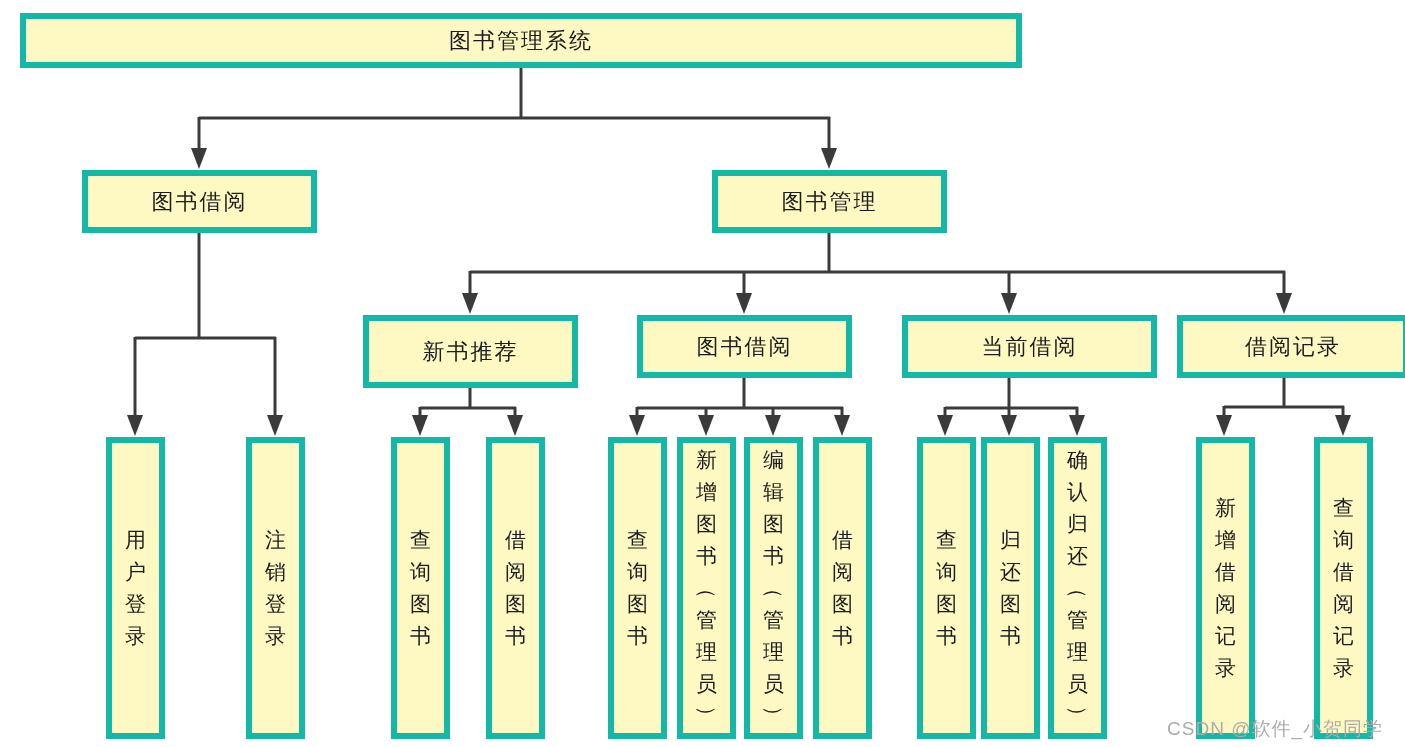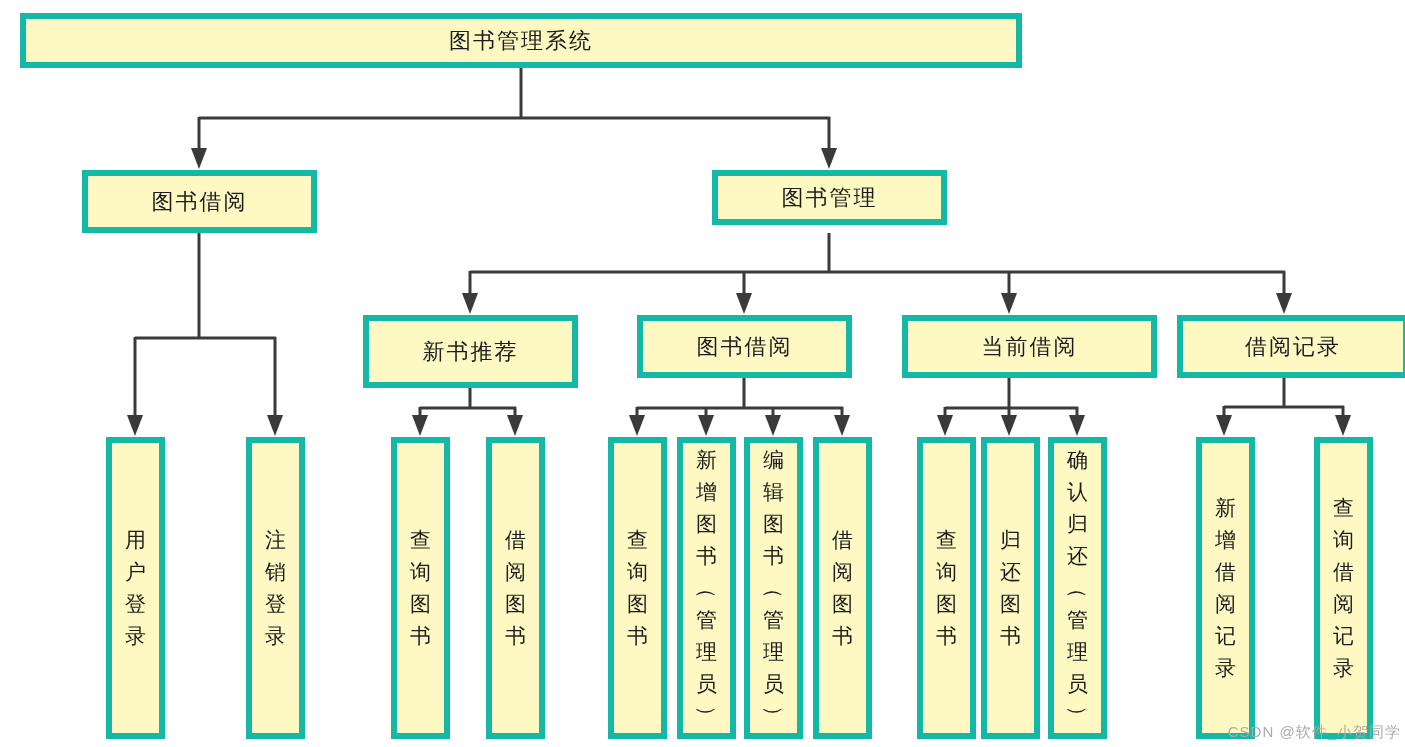--- a/index.html
+++ b/index.html
@@ -18,22 +18,22 @@
     display:flex;align-items:center;justify-content:center;
     font-size:22px;letter-spacing:2px;white-space:nowrap;
   }
   .box.v{
     display:flex;flex-direction:column;align-items:center;justify-content:center;
     gap:10px;font-size:21px;
   }
   .box.v span{display:block;height:22px;line-height:22px;text-align:center;}
   .box.v span.rot{transform:rotate(90deg);}
   #watermark{
-    position:absolute;right:4px;bottom:5px;z-index:3;
-    color:#ababab;font-size:15px;letter-spacing:1px;white-space:nowrap;
+    position:absolute;right:22px;bottom:5px;z-index:3;
+    color:#ababab;font-size:19px;letter-spacing:1px;white-space:nowrap;
   }
 </style>
 </head>
 <body>
 
 <div id="stage">
 
   <svg id="connectors" viewBox="0 0 1405 747" xmlns="http://www.w3.org/2000/svg">
       <line x1="521" y1="66" x2="521" y2="118" stroke="#3a3a3a" stroke-width="3"></line>
       <line x1="199" y1="118" x2="830" y2="118" stroke="#3a3a3a" stroke-width="3"></line>
@@ -85,21 +85,21 @@
       <polygon points="1069,415 1085,415 1077,436" fill="#3a3a3a"></polygon>
       <line x1="1224" y1="406" x2="1224" y2="417" stroke="#3a3a3a" stroke-width="3"></line>
       <polygon points="1216,415 1232,415 1224,436" fill="#3a3a3a"></polygon>
       <line x1="1343" y1="406" x2="1343" y2="417" stroke="#3a3a3a" stroke-width="3"></line>
       <polygon points="1335,415 1351,415 1343,436" fill="#3a3a3a"></polygon>
     </svg>
 
   <div class="box h" style="left:20px;top:13px;width:1002px;height:55px">图书管理系统</div>
 
   <div class="box h" style="left:82px;top:170px;width:235px;height:63px">图书借阅</div>
-  <div class="box h" style="left:712px;top:170px;width:235px;height:55px">图书管理</div>
+  <div class="box h" style="left:712px;top:170px;width:235px;height:63px">图书管理</div>
 
   <div class="box h" style="left:363px;top:315px;width:215px;height:73px">新书推荐</div>
   <div class="box h" style="left:637px;top:315px;width:215px;height:63px">图书借阅</div>
   <div class="box h" style="left:902px;top:315px;width:255px;height:63px">当前借阅</div>
   <div class="box h" style="left:1177px;top:315px;width:232px;height:63px">借阅记录</div>
 
   <div class="box v" style="left:106px;top:437px;width:59px;height:302px">
       <span>用</span>
       <span>户</span>
       <span>登</span>

